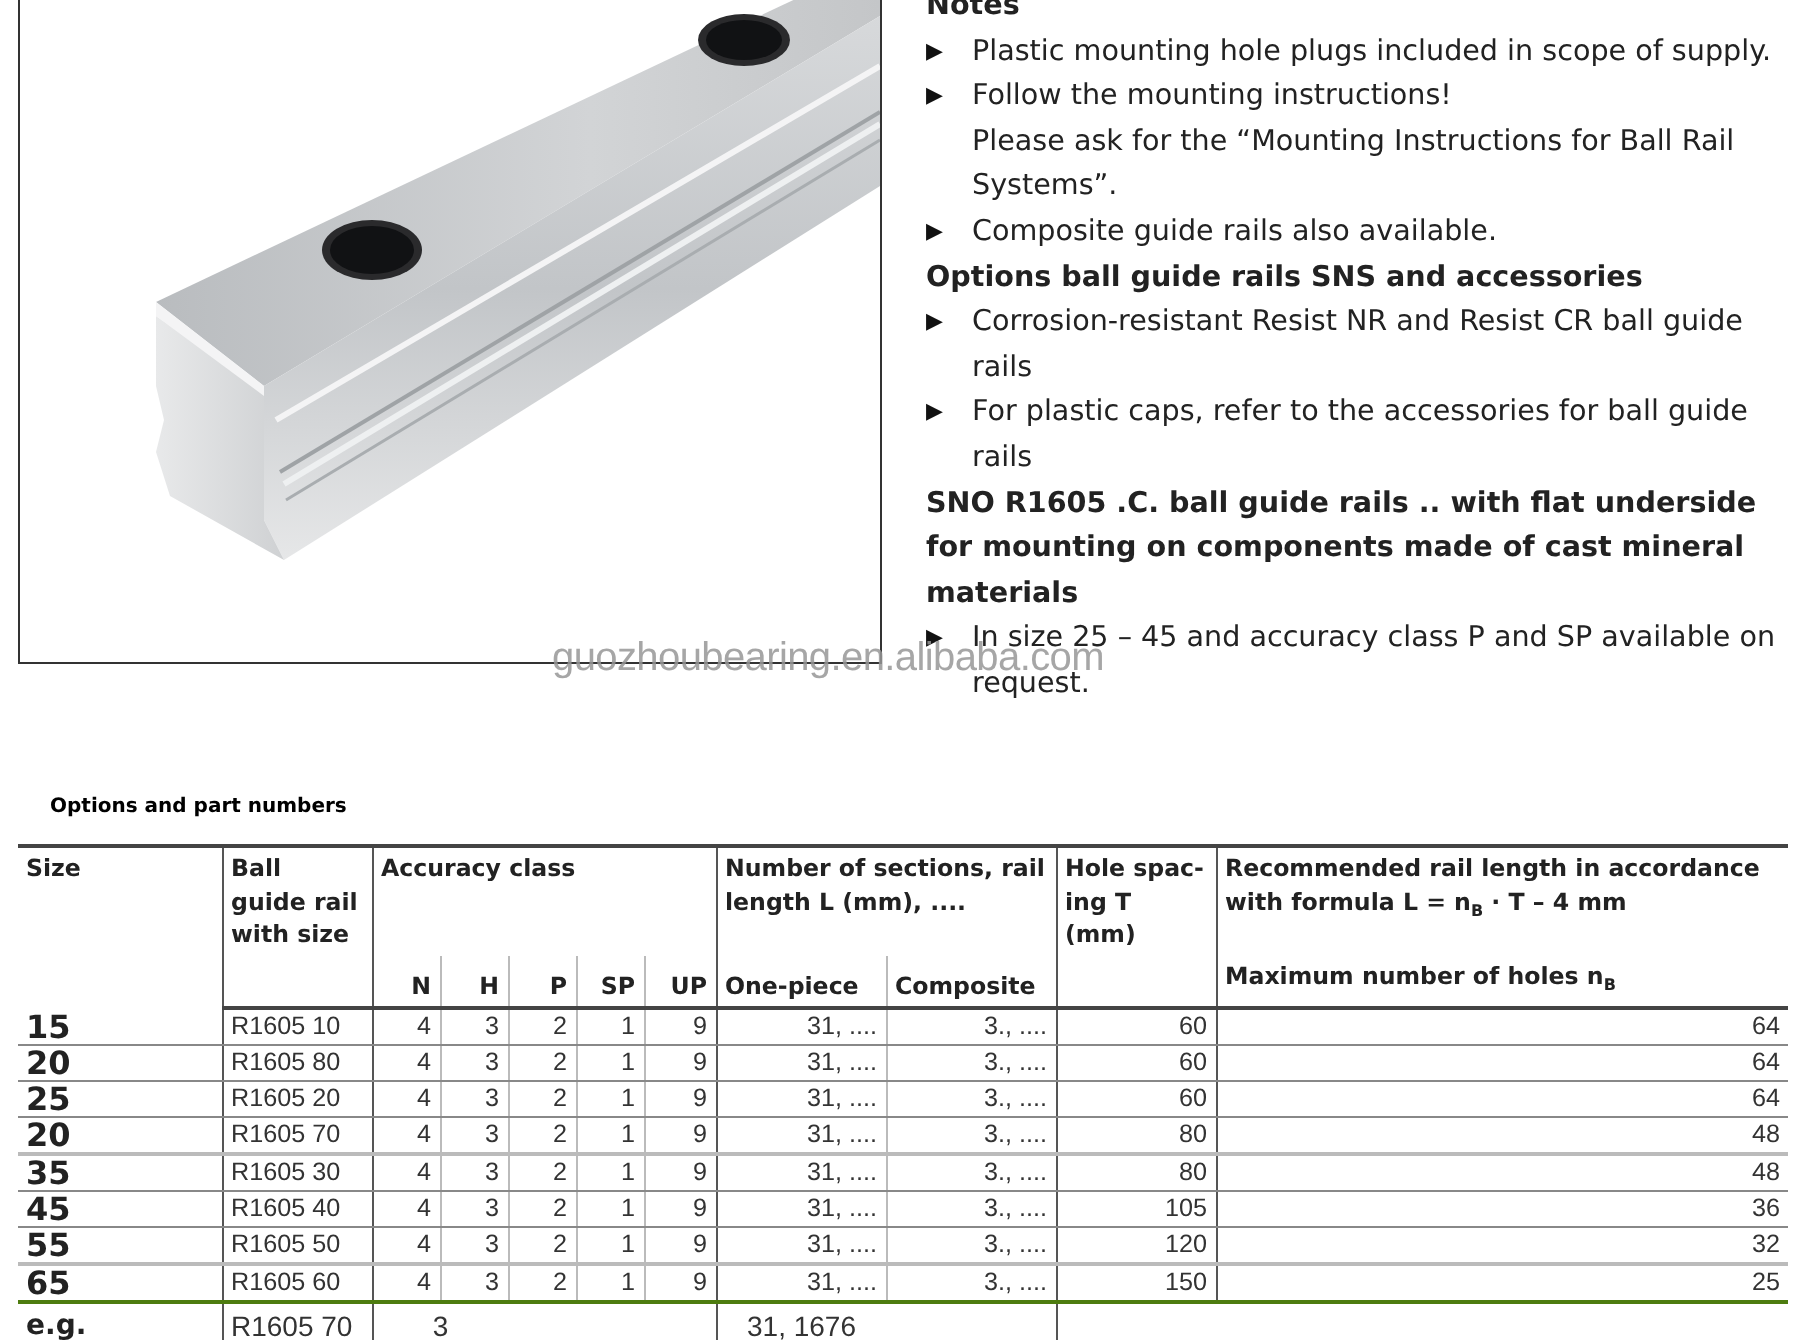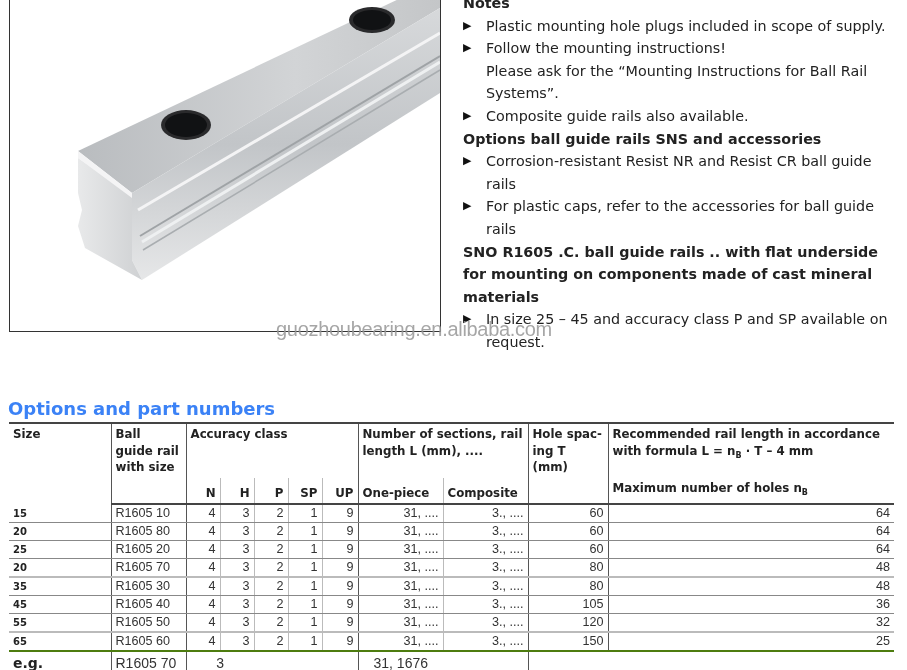--- a/index.html
+++ b/index.html
@@ -3,27 +3,27 @@
 <meta charset="utf-8">
 <style>
   html, body { margin:0; padding:0; background:#fff; }
   body { width:907px; height:670px; position:relative; overflow:hidden; font-family:"DejaVu Sans", sans-serif; color:#222; }
   .figure-box { position:absolute; left:9px; top:-2px; width:430px; height:333px; border:1px solid #333; border-top:none; background:#fff; overflow:hidden; }
   .notes { position:absolute; left:463px; top:-8px; width:440px; font-size:14.3px; line-height:22.6px; }
   .notes .heading { font-weight:bold; color:#222; }
   .notes .item { position:relative; padding-left:23px; }
   .notes .item .arrow { position:absolute; left:0; top:0; font-size:11px; color:#111; }
   .watermark { position:absolute; left:276px; top:318px; font-family:"Liberation Sans", sans-serif; font-size:20px; color:rgba(150,150,150,0.85); letter-spacing:-0.3px; white-space:nowrap; }
-  .section-title { position:absolute; left:8px; top:398px; font-size:18px; font-weight:bold; color:#3b82f6; }
+  .section-title { position:absolute; left:25px; top:398px; font-size:10px; font-weight:bold; color:#000000; }
   table.parts { position:absolute; left:9px; top:422px; width:885px; border-collapse:collapse; font-family:"Liberation Sans", sans-serif; font-size:12.6px; color:#222; }
   table.parts th { font-family:"DejaVu Sans", sans-serif; font-weight:bold; font-size:11.8px; text-align:left; vertical-align:top; padding:2px 4px; line-height:16.5px;margin-left:23px; }
   table.parts thead tr.h1 th { border-top:2px solid #444; }
   table.parts thead tr.h2 th { border-bottom:2px solid #444; vertical-align:bottom; }
   table.parts td { padding:0 4px; height:17px; line-height:17px; border-bottom:1px solid #888; text-align:right; color:#333; }
-  table.parts td.size { text-align:left; font-family:"DejaVu Sans", sans-serif; font-weight:bold; font-size:10px; color:#222; }
+  table.parts td.size { text-align:left; font-family:"DejaVu Sans", sans-serif; font-weight:bold; font-size:16px; color:#222; }
   table.parts td.pn { text-align:left; }
   table.parts tbody tr.alt td { border-bottom:2px solid #bbb; }
   .vl { border-left:1px solid #555; }
   .vs { border-left:1px solid #bbb; }
   table.parts tr.eg td { border-bottom:none; height:22px; line-height:22px; font-size:14px; }
   table.parts tr.eg td.size { font-size:14px; }
   .c { text-align:center !important; }
   .r { text-align:right !important; }
   .sub { font-size:8px; vertical-align:-3px; }
 </style>

